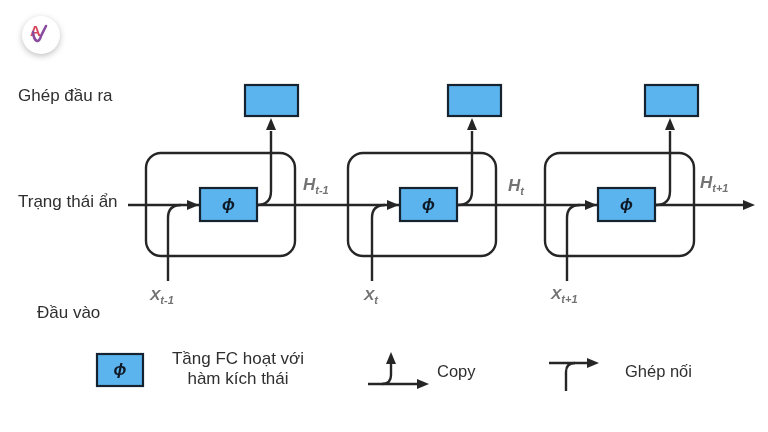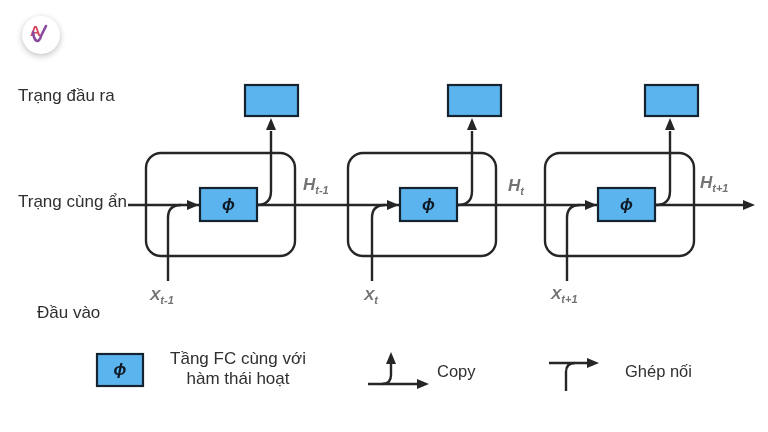--- a/index.html
+++ b/index.html
@@ -88,37 +88,37 @@
     </g>
   </svg>
 
   <div class="logo">
     <svg width="38" height="38" viewBox="0 0 38 38">
       <text x="8" y="20" font-size="15" font-weight="bold" fill="#d7485e" font-family="Liberation Sans, sans-serif">A</text>
       <path d="M 11 16 C 12 26, 17 28, 19 20 L 24 10" stroke="#8a4a9d" stroke-width="2.6" fill="none" stroke-linecap="round"></path>
     </svg>
   </div>
 
-  <div class="lbl" style="left:18px; top:86px;">Trạng đầu ra</div>
-  <div class="lbl" style="left:18px; top:192px;">Trạng cùng ẩn</div>
+  <div class="lbl" style="left:18px; top:86px;">Ghép đầu ra</div>
+  <div class="lbl" style="left:18px; top:192px;">Trạng thái ẩn</div>
   <div class="lbl" style="left:37px; top:286px;margin-top:17px;">Đầu vào</div>
 
   <div class="phi" style="left:200px; top:188px; width:57px; height:33px;">ϕ</div>
   <div class="phi" style="left:400px; top:188px; width:57px; height:33px;">ϕ</div>
   <div class="phi" style="left:598px; top:188px; width:57px; height:33px;">ϕ</div>
 
   <div class="hx" style="left:303px; top:175px;"><span>H</span><sub>t-1</sub></div>
   <div class="hx" style="left:508px; top:176px;"><span>H</span><sub>t</sub></div>
   <div class="hx" style="left:700px; top:173px;"><span>H</span><sub>t+1</sub></div>
 
   <div class="hx xl" style="left:150px; top:286px;"><span>X</span><sub>t-1</sub></div>
   <div class="hx xl" style="left:364px; top:286px;text-align:right;"><span>X</span><sub>t</sub></div>
   <div class="hx xl" style="left:551px; top:285px;"><span>X</span><sub>t+1</sub></div>
 
   <div class="phi" style="left:97px; top:354px; width:46px; height:32px;">ϕ</div>
   <div class="legend-text" style="left:158px; top:349px; width:160px;">
-    <div>Tầng FC cùng với</div>
-    <div>hàm thái hoạt</div>
+    <div>Tầng FC hoạt với</div>
+    <div>hàm kích thái</div>
   </div>
   <div class="legend-word" style="left:437px; top:362px;">Copy</div>
   <div class="legend-word" style="left:625px; top:362px;">Ghép nối</div>
 
 </div>
 
 </body></html>

